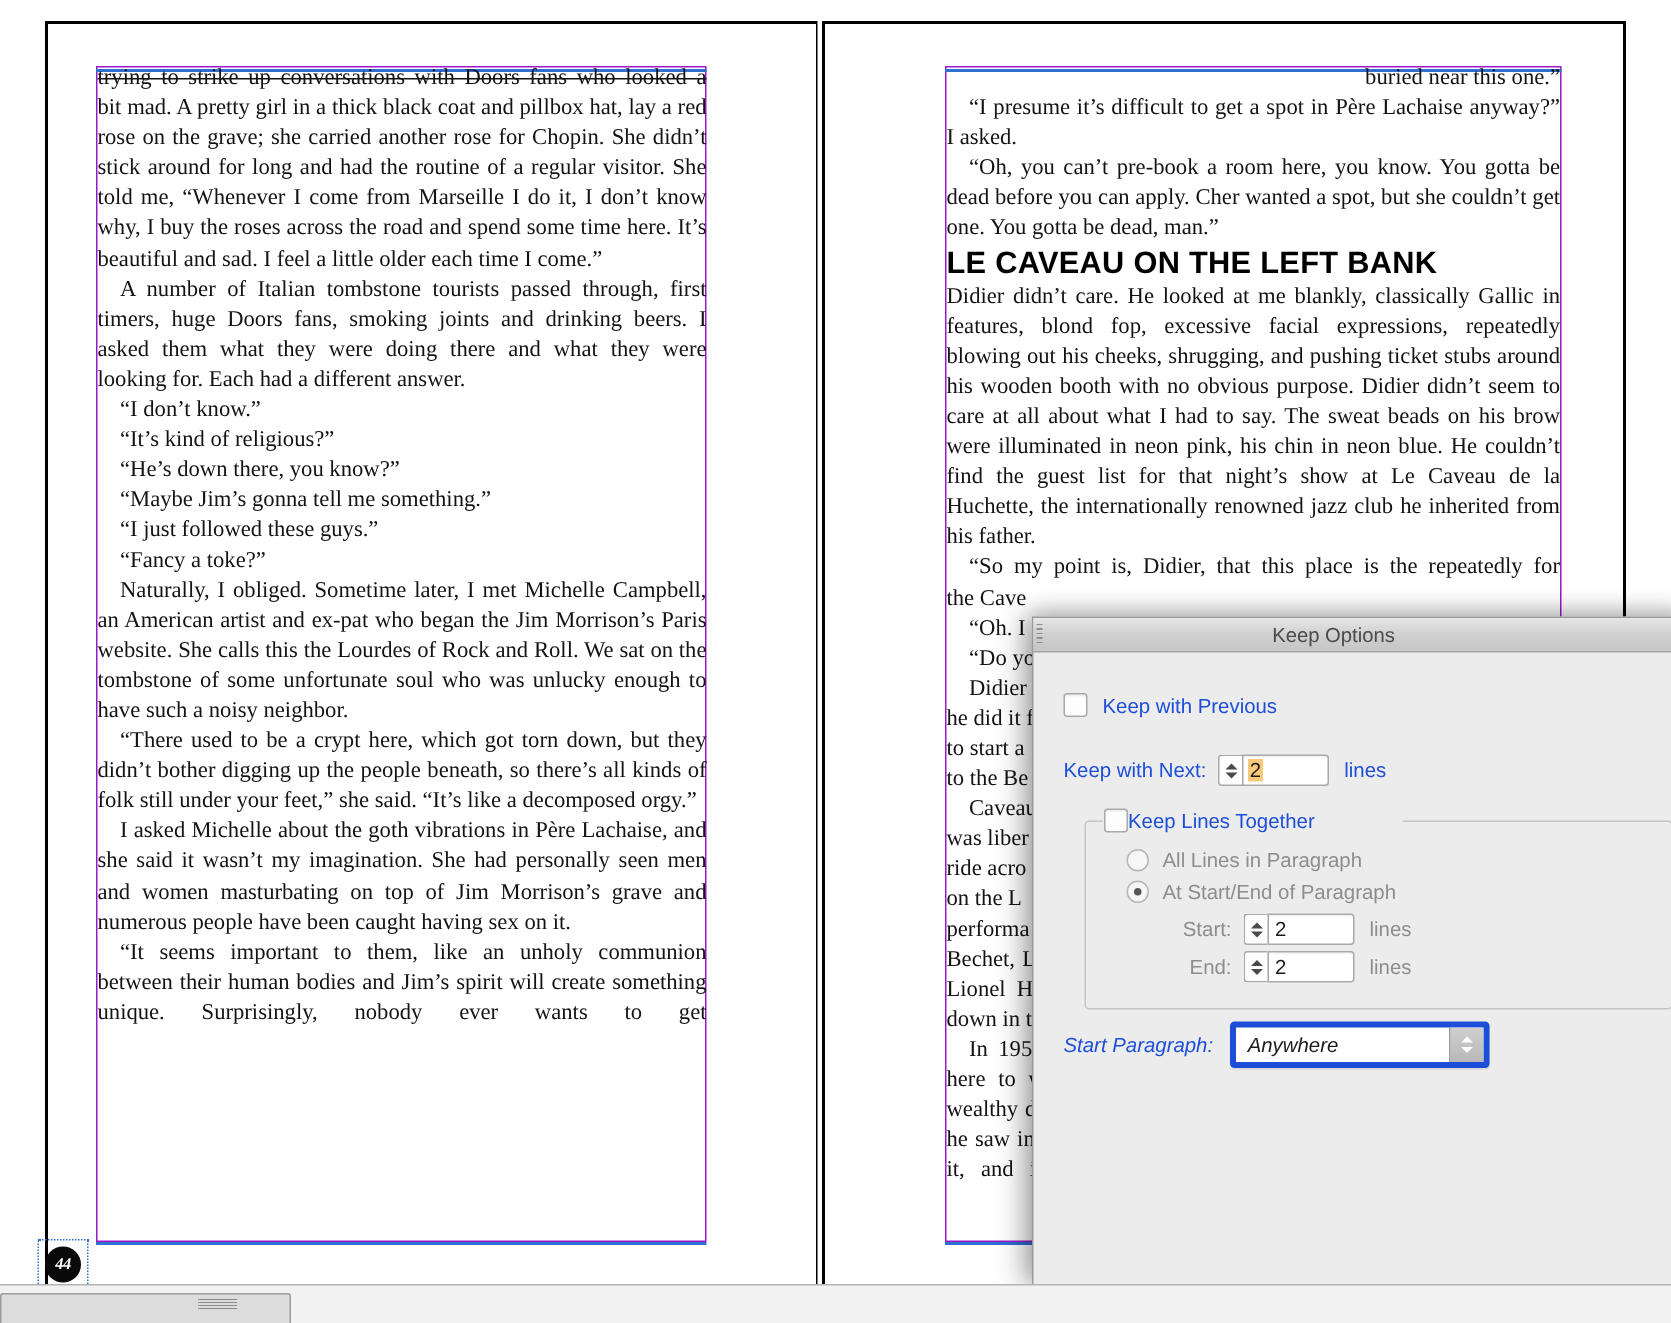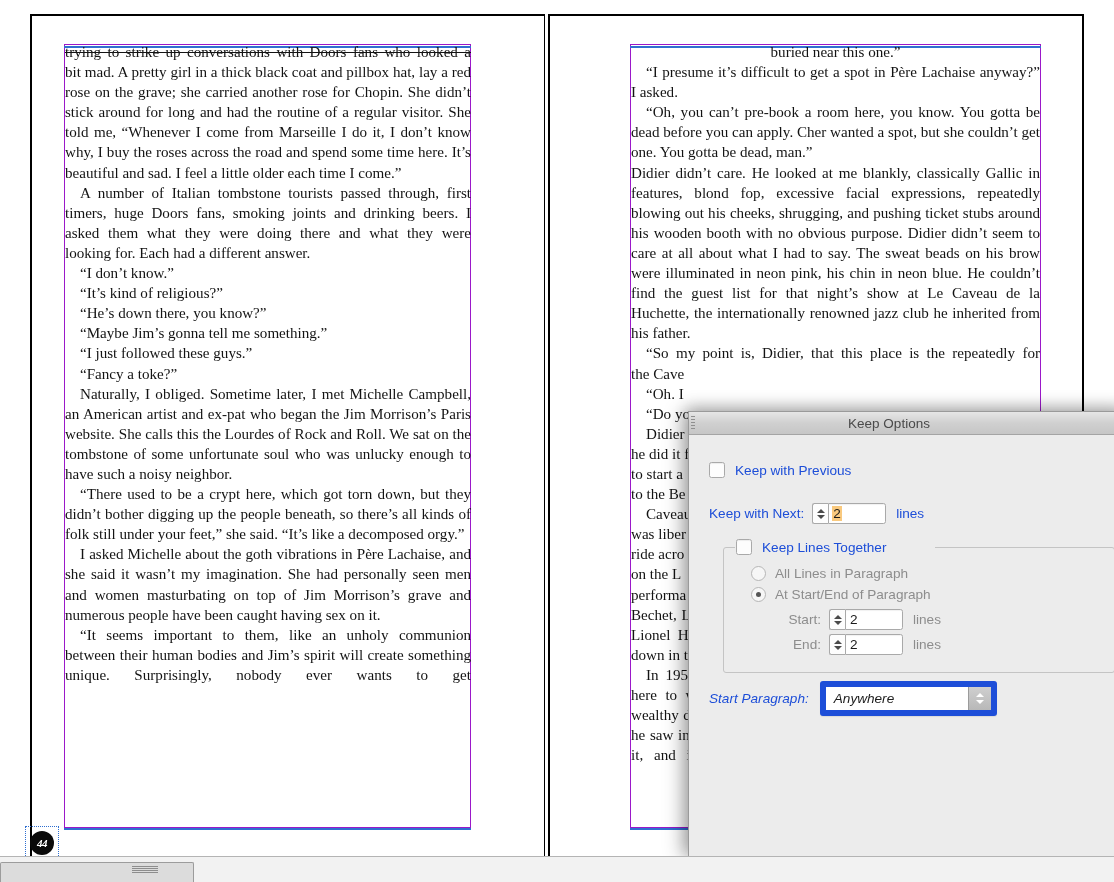--- a/index.html
+++ b/index.html
@@ -136,21 +136,21 @@
 
   #grp-klt{
     position:absolute;left:34px;top:112px;width:392px;height:126px;
     border:1px solid #c4c4c4;border-top:1px solid #c4c4c4;border-radius:3px;
     box-sizing:border-box;
   }
   #grp-klt-notch{position:absolute;left:46px;top:105px;height:15px;background:#ececec;}
 
   .dropdown{
     display:flex;align-items:stretch;height:23px;width:165px;
-    border:6px solid #1d4ed8;border-radius:3px;overflow:hidden;
+    border:4px solid #1d4ed8;border-radius:3px;overflow:hidden;
     background:#ffffff;box-shadow:0 1px 1px rgba(0,0,0,0.08);
   }
   .dropdown .dd-text{flex:1;display:flex;align-items:center;padding-left:8px;
     font-size:13.6px;color:#1c1c1c;}
   .dd-btn{
     width:22px;background:linear-gradient(to bottom,#cfcfcf,#b8b8b8);
     border-left:1px solid #9b9b9b;
     display:flex;flex-direction:column;align-items:center;justify-content:center;gap:3px;
   }
   .dd-btn .arr-up{border-bottom-color:#ffffff;}
@@ -185,23 +185,24 @@
     <p class="q" style="text-align:left">“Maybe Jim’s gonna tell me something.”</p>
     <p class="q" style="text-align:left">“I just followed these guys.”</p>
     <p class="q" style="text-align:left">“Fancy a toke?”</p>
     <p class="ind">Naturally, I obliged. Sometime later, I met Michelle Campbell, an American artist and ex-pat who began the Jim Morrison’s Paris website. She calls this the Lourdes of Rock and Roll. We sat on the tombstone of some unfortunate soul who was unlucky enough to have such a noisy neighbor.</p>
     <p class="ind">“There used to be a crypt here, which got torn down, but they didn’t bother digging up the people beneath, so there’s all kinds of folk still under your feet,” she said. “It’s like a decomposed orgy.”</p>
     <p class="ind">I asked Michelle about the goth vibrations in Père Lachaise, and she said it wasn’t my imagination. She had personally seen men and women masturbating on top of Jim Morrison’s grave and numerous people have been caught having sex on it.</p>
     <p class="ind j">“It seems important to them, like an unholy communion between their human bodies and Jim’s spirit will create something unique. Surprisingly, nobody ever wants to get</p>
   </div>
 
   <div class="col" id="col-right">
-    <p class="noind" style="text-align:center">buried near this one.”</p>
+    <p class="noind" style="text-align:right">buried near this one.”</p>
     <p class="ind">“I presume it’s difficult to get a spot in Père Lachaise anyway?” I asked.</p>
     <p class="ind">“Oh, you can’t pre-book a room here, you know. You gotta be dead before you can apply. Cher wanted a spot, but she couldn’t get one. You gotta be dead, man.”</p>
+    <p class="sub">LE CAVEAU ON THE LEFT BANK</p>
     <p class="noind">Didier didn’t care. He looked at me blankly, classically Gallic in features, blond fop, excessive facial expressions, repeatedly blowing out his cheeks, shrugging, and pushing ticket stubs around his wooden booth with no obvious purpose. Didier didn’t seem to care at all about what I had to say. The sweat beads on his brow were illuminated in neon pink, his chin in neon blue. He couldn’t find the guest list for that night’s show at Le Caveau de la Huchette, the internationally renowned jazz club he inherited from his father.</p>
     <p class="ind j">“So my point is, Didier, that this place is the repeatedly for</p>
     <p class="noind">the  Cave</p>
     <p class="ind">“Oh. I</p>
     <p class="ind">“Do yo</p>
     <p class="ind">Didier</p>
     <p class="noind">he did it f</p>
     <p class="noind">to start a</p>
     <p class="noind">to the Be</p>
     <p class="ind">Caveau</p>
@@ -245,21 +246,21 @@
           </div>
         </div>
         <span class="lbl" style="margin-left:10px;">lines</span>
       </div>
 
       <div id="grp-klt"></div>
       <div id="grp-klt-notch" style="width:200px;"></div>
 
       <div class="row" style="position:absolute;left:47px;top:104px;">
         <div class="cb"></div>
-        <span class="lbl" style="margin-left:10px;">Keep Lines Together</span>
+        <span class="lbl" style="margin-left:0;">Keep Lines Together</span>
       </div>
 
       <div class="row" style="position:absolute;left:62px;top:131px;">
         <div class="radio"></div>
         <span class="lbl dim" style="margin-left:9px;">All Lines in Paragraph</span>
       </div>
 
       <div class="row" style="position:absolute;left:62px;top:152px;">
         <div class="radio on"></div>
         <span class="lbl dim" style="margin-left:9px;">At Start/End of Paragraph</span>

